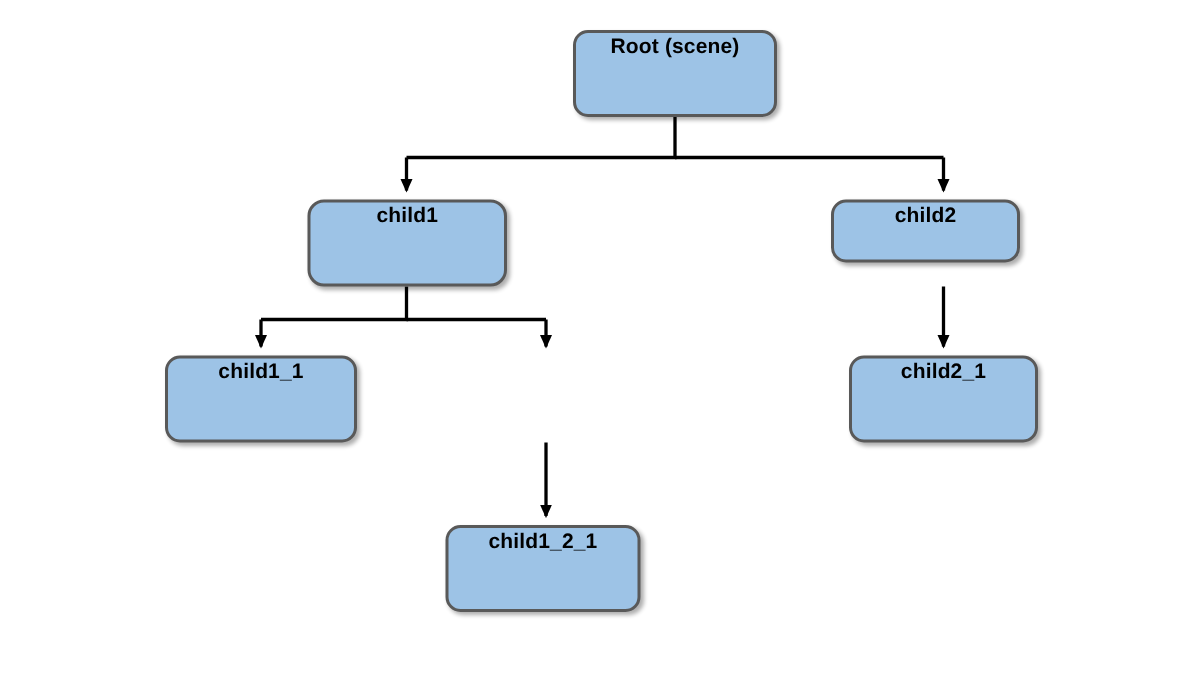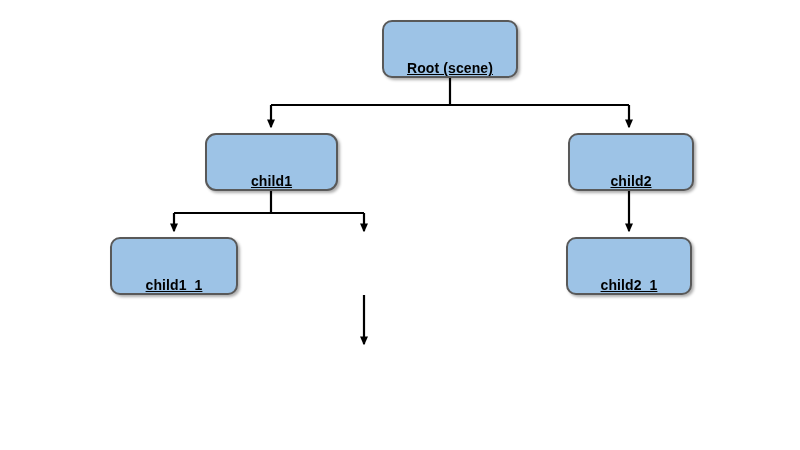--- a/index.html
+++ b/index.html
@@ -23,37 +23,36 @@
     height: 450px;
   }
   .node {
     position: absolute;
     box-sizing: border-box;
     background: #9dc3e6;
     border: 2px solid #595959;
     border-radius: 10px;
     box-shadow: 2px 2px 3px rgba(0,0,0,0.32);
     display: flex;
-    align-items: flex-end;
+    align-items: flex-start;
     justify-content: center;
     z-index: 2;
-    text-decoration: underline;
   }
   .node-label {
     font-size: 14px;
     font-weight: bold;
     color: #000000;
     letter-spacing: 0.1px;
     white-space: nowrap;
     text-align: center;
   }
   
   #node-root       { left: 382px; top: 20px;  width: 136px; height: 58px; }
   #node-child1     { left: 205px; top: 133px; width: 133px; height: 58px; border-radius: 11px; }
-  #node-child2     { left: 568px; top: 133px; width: 126px; height: 58px; }
+  #node-child2     { left: 554px; top: 133px; width: 126px; height: 42px; }
   #node-child1_1   { left: 110px; top: 237px; width: 128px; height: 58px; }
   #node-child1_2   { left: 300px; top: 237px; width: 128px; height: 58px; }
   #node-child2_1   { left: 566px; top: 237px; width: 126px; height: 58px; }
   #node-child1_2_1 { left: 297px; top: 350px; width: 130px; height: 58px; }
 </style>
 </head>
 <body>
 
 <div id="canvas">
 
@@ -97,14 +96,17 @@
 
   <div class="node" id="node-child1_1">
     <span class="node-label">child1_1</span>
   </div>
 
 
   <div class="node" id="node-child2_1">
     <span class="node-label">child2_1</span>
   </div>
 
+  <div class="node" id="node-child1_2_1">
+    <span class="node-label">child1_2_1</span>
+  </div>
 
 </div>
 
 </body></html>

